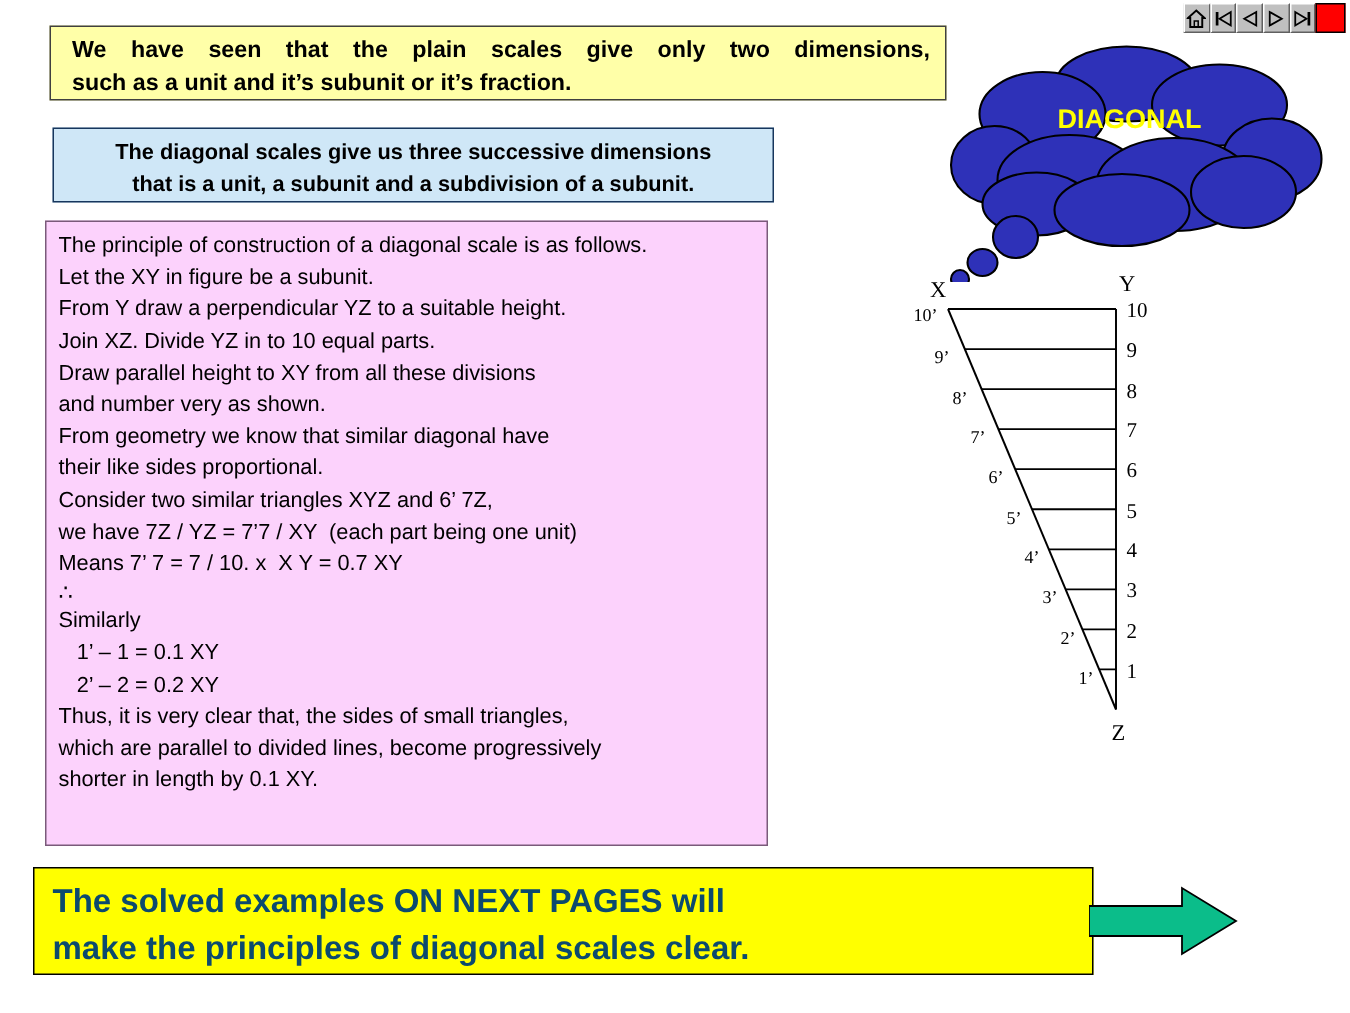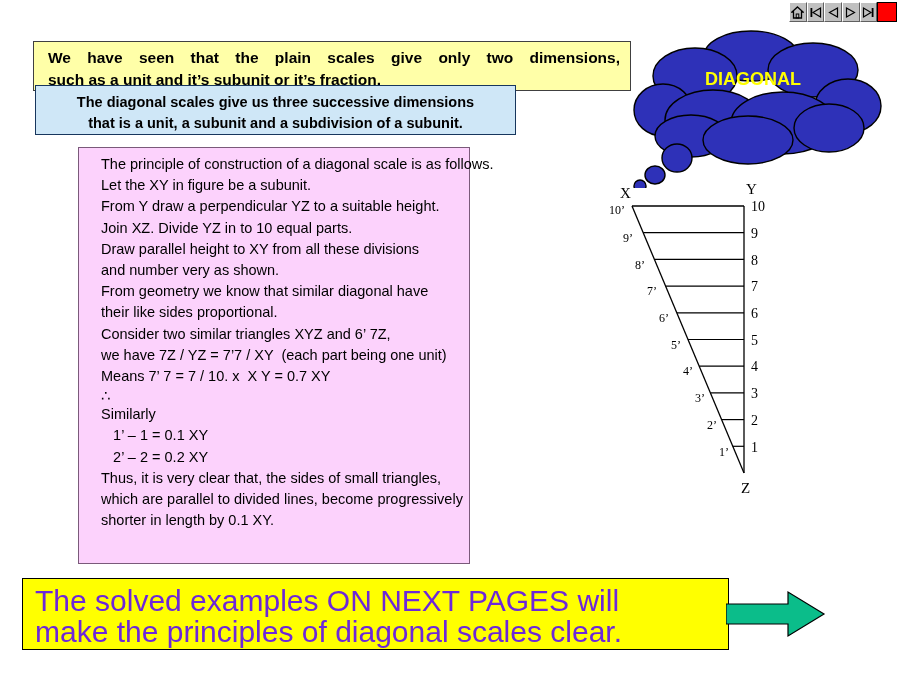--- a/index.html
+++ b/index.html
@@ -54,21 +54,20 @@
     box-sizing: border-box;
   }
   .box-yellow-top {
     left: 33px;
     top: 17px;
     width: 598px;
     height: 50px;
     background: #ffffa8;
     border: 1px solid #404040;
     padding: 5px 10px 5px 14px;
-    margin-top: 24px;
   }
   .box-yellow-top .line {
     font-size: 15.5px;
     font-weight: bold;
     color: #000000;
     line-height: 22px;
     white-space: nowrap;
   }
   .box-yellow-top .line.just {
     text-align: justify;
@@ -90,26 +89,25 @@
     font-size: 14.5px;
     font-weight: bold;
     color: #000000;
     line-height: 21px;
     white-space: nowrap;
   }
 
   .box-pink {
     left: 30px;
     top: 147px;
-    width: 392px;
+    width: 482px;
     height: 417px;
     background: #fcd2fc;
     border: 1px solid #7a5a7a;
-    padding: 6px 0 0 22px;
-    margin-left: 48px;
+    padding: 6px 0 0 8px;
   }
   .box-pink .ln {
     font-size: 14.5px;
     color: #000000;
     line-height: 21.2px;
     white-space: pre;
   }
   .box-pink .ln.blank { line-height: 13px; }
   .box-pink .ln.therefore { line-height: 17px; font-size: 15px; }
 
@@ -117,23 +115,23 @@
   .box-yellow-bottom {
     left: 22px;
     top: 578px;
     width: 707px;
     height: 72px;
     background: #ffff00;
     border: 1px solid #000000;
     padding: 6px 0 0 12px;
   }
   .box-yellow-bottom .line {
-    font-size: 30px;
-    font-weight: normal;
-    color: #6d28d9;
+    font-size: 22px;
+    font-weight: bold;
+    color: #0c4a6e;
     line-height: 31px;
     white-space: nowrap;
   }
 
   
   .arrow-right {
     position: absolute;
     left: 726px;
     top: 589px;
     width: 100px;

